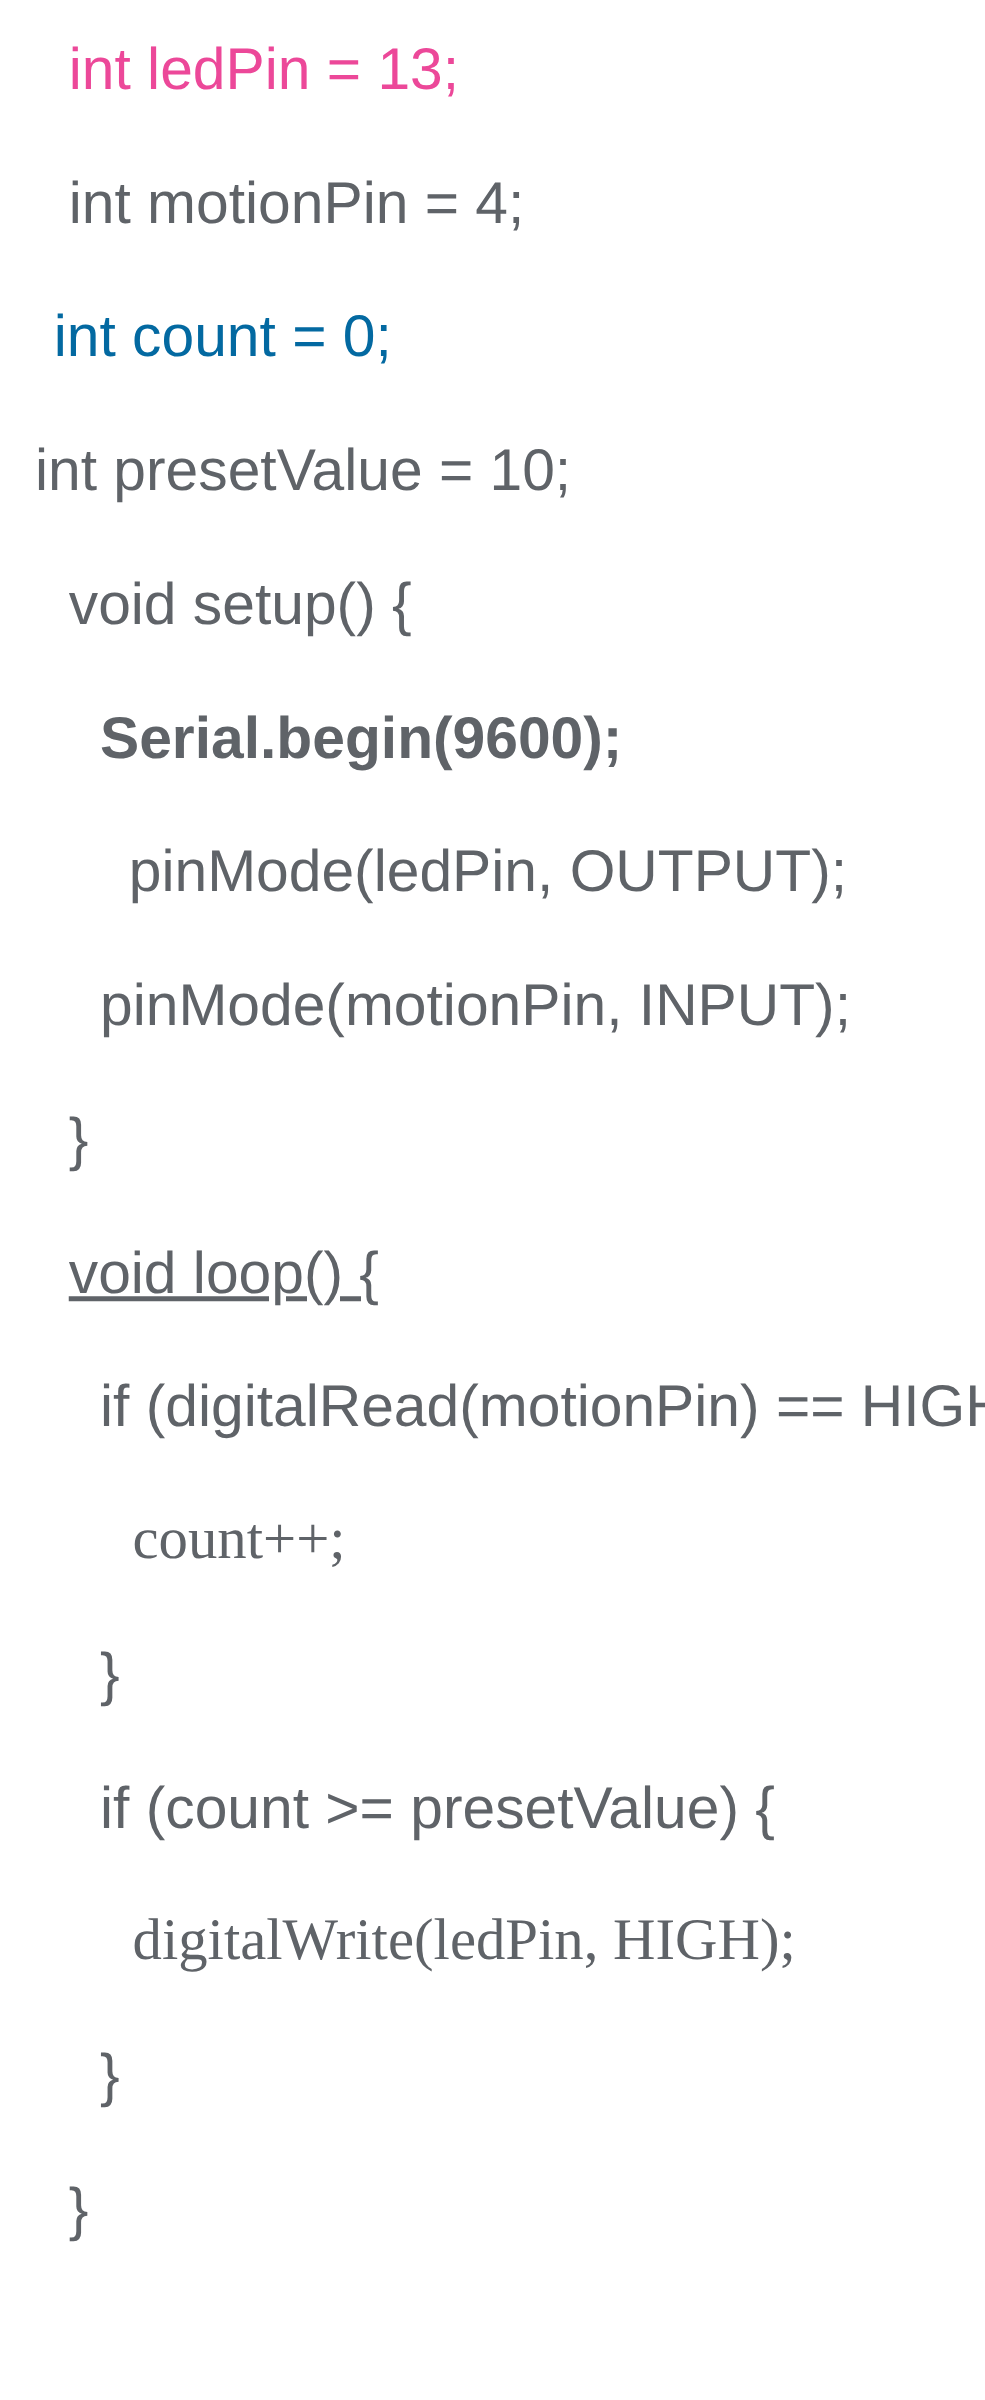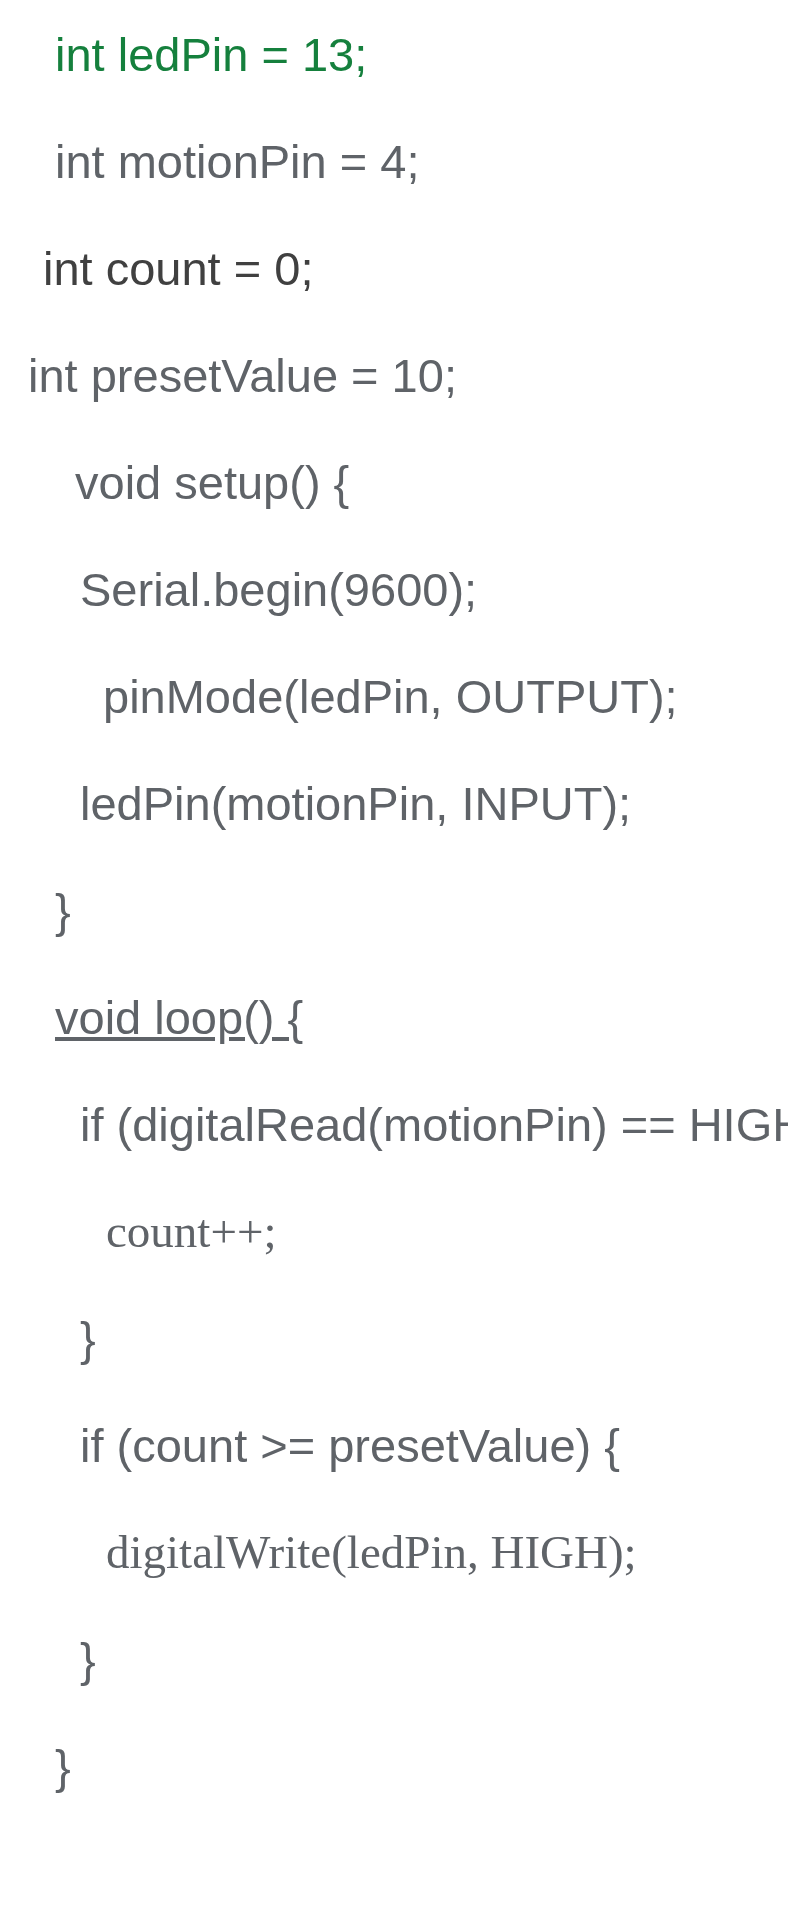--- a/index.html
+++ b/index.html
@@ -31,28 +31,28 @@
     letter-spacing: 0px;
   }
   .indent-0 { padding-left: 55px; }
   .indent-1 { padding-left: 80px; }
   .indent-2 { padding-left: 106px; font-family: Liberation Serif, serif; }
 </style>
 </head>
 <body>
 
 <div class="code-view" id="code-view" style="background: rgb(255, 255, 255);">
-    <div class="code-line indent-0" style="color: #15803d;">int ledPin = 13;</div>
+    <div class="code-line indent-0" style="color: #ec4899;">int ledPin = 13;</div>
     <div class="code-line indent-0" style="color: rgb(95, 99, 104);">int motionPin = 4;</div>
-    <div class="code-line indent-0" style="color: #404040; padding-left: 43px;">int count = 0;</div>
+    <div class="code-line indent-0" style="color: #0369a1; padding-left: 43px;">int count = 0;</div>
     <div class="code-line indent-0" style="color: rgb(95, 99, 104); padding-left: 28px;">int presetValue = 10;</div>
-    <div class="code-line indent-0" style="color: rgb(95, 99, 104); margin-left: 20px;">void setup() {</div>
-    <div class="code-line indent-1" style="color: rgb(95, 99, 104);">Serial.begin(9600);</div>
+    <div class="code-line indent-0" style="color: rgb(95, 99, 104);">void setup() {</div>
+    <div class="code-line indent-1" style="color: rgb(95, 99, 104); font-weight: bold;">Serial.begin(9600);</div>
     <div class="code-line indent-1" style="color: rgb(95, 99, 104); margin-left: 23px;">pinMode(ledPin, OUTPUT);</div>
-    <div class="code-line indent-1" style="color: rgb(95, 99, 104);">ledPin(motionPin, INPUT);</div>
+    <div class="code-line indent-1" style="color: rgb(95, 99, 104);">pinMode(motionPin, INPUT);</div>
     <div class="code-line indent-0" style="color: rgb(95, 99, 104);">}</div>
     <div class="code-line indent-0" style="color: rgb(95, 99, 104); text-decoration: underline;">void loop() {</div>
     <div class="code-line indent-1" style="color: rgb(95, 99, 104);">if (digitalRead(motionPin) == HIGH</div>
     <div class="code-line indent-2" style="color: rgb(95, 99, 104);">count++;</div>
     <div class="code-line indent-1" style="color: rgb(95, 99, 104);">}</div>
     <div class="code-line indent-1" style="color: rgb(95, 99, 104);">if (count &gt;= presetValue) {</div>
     <div class="code-line indent-2" style="color: rgb(95, 99, 104);">digitalWrite(ledPin, HIGH);</div>
     <div class="code-line indent-1" style="color: rgb(95, 99, 104);">}</div>
     <div class="code-line indent-0" style="color: rgb(95, 99, 104);">}</div>
   </div>

